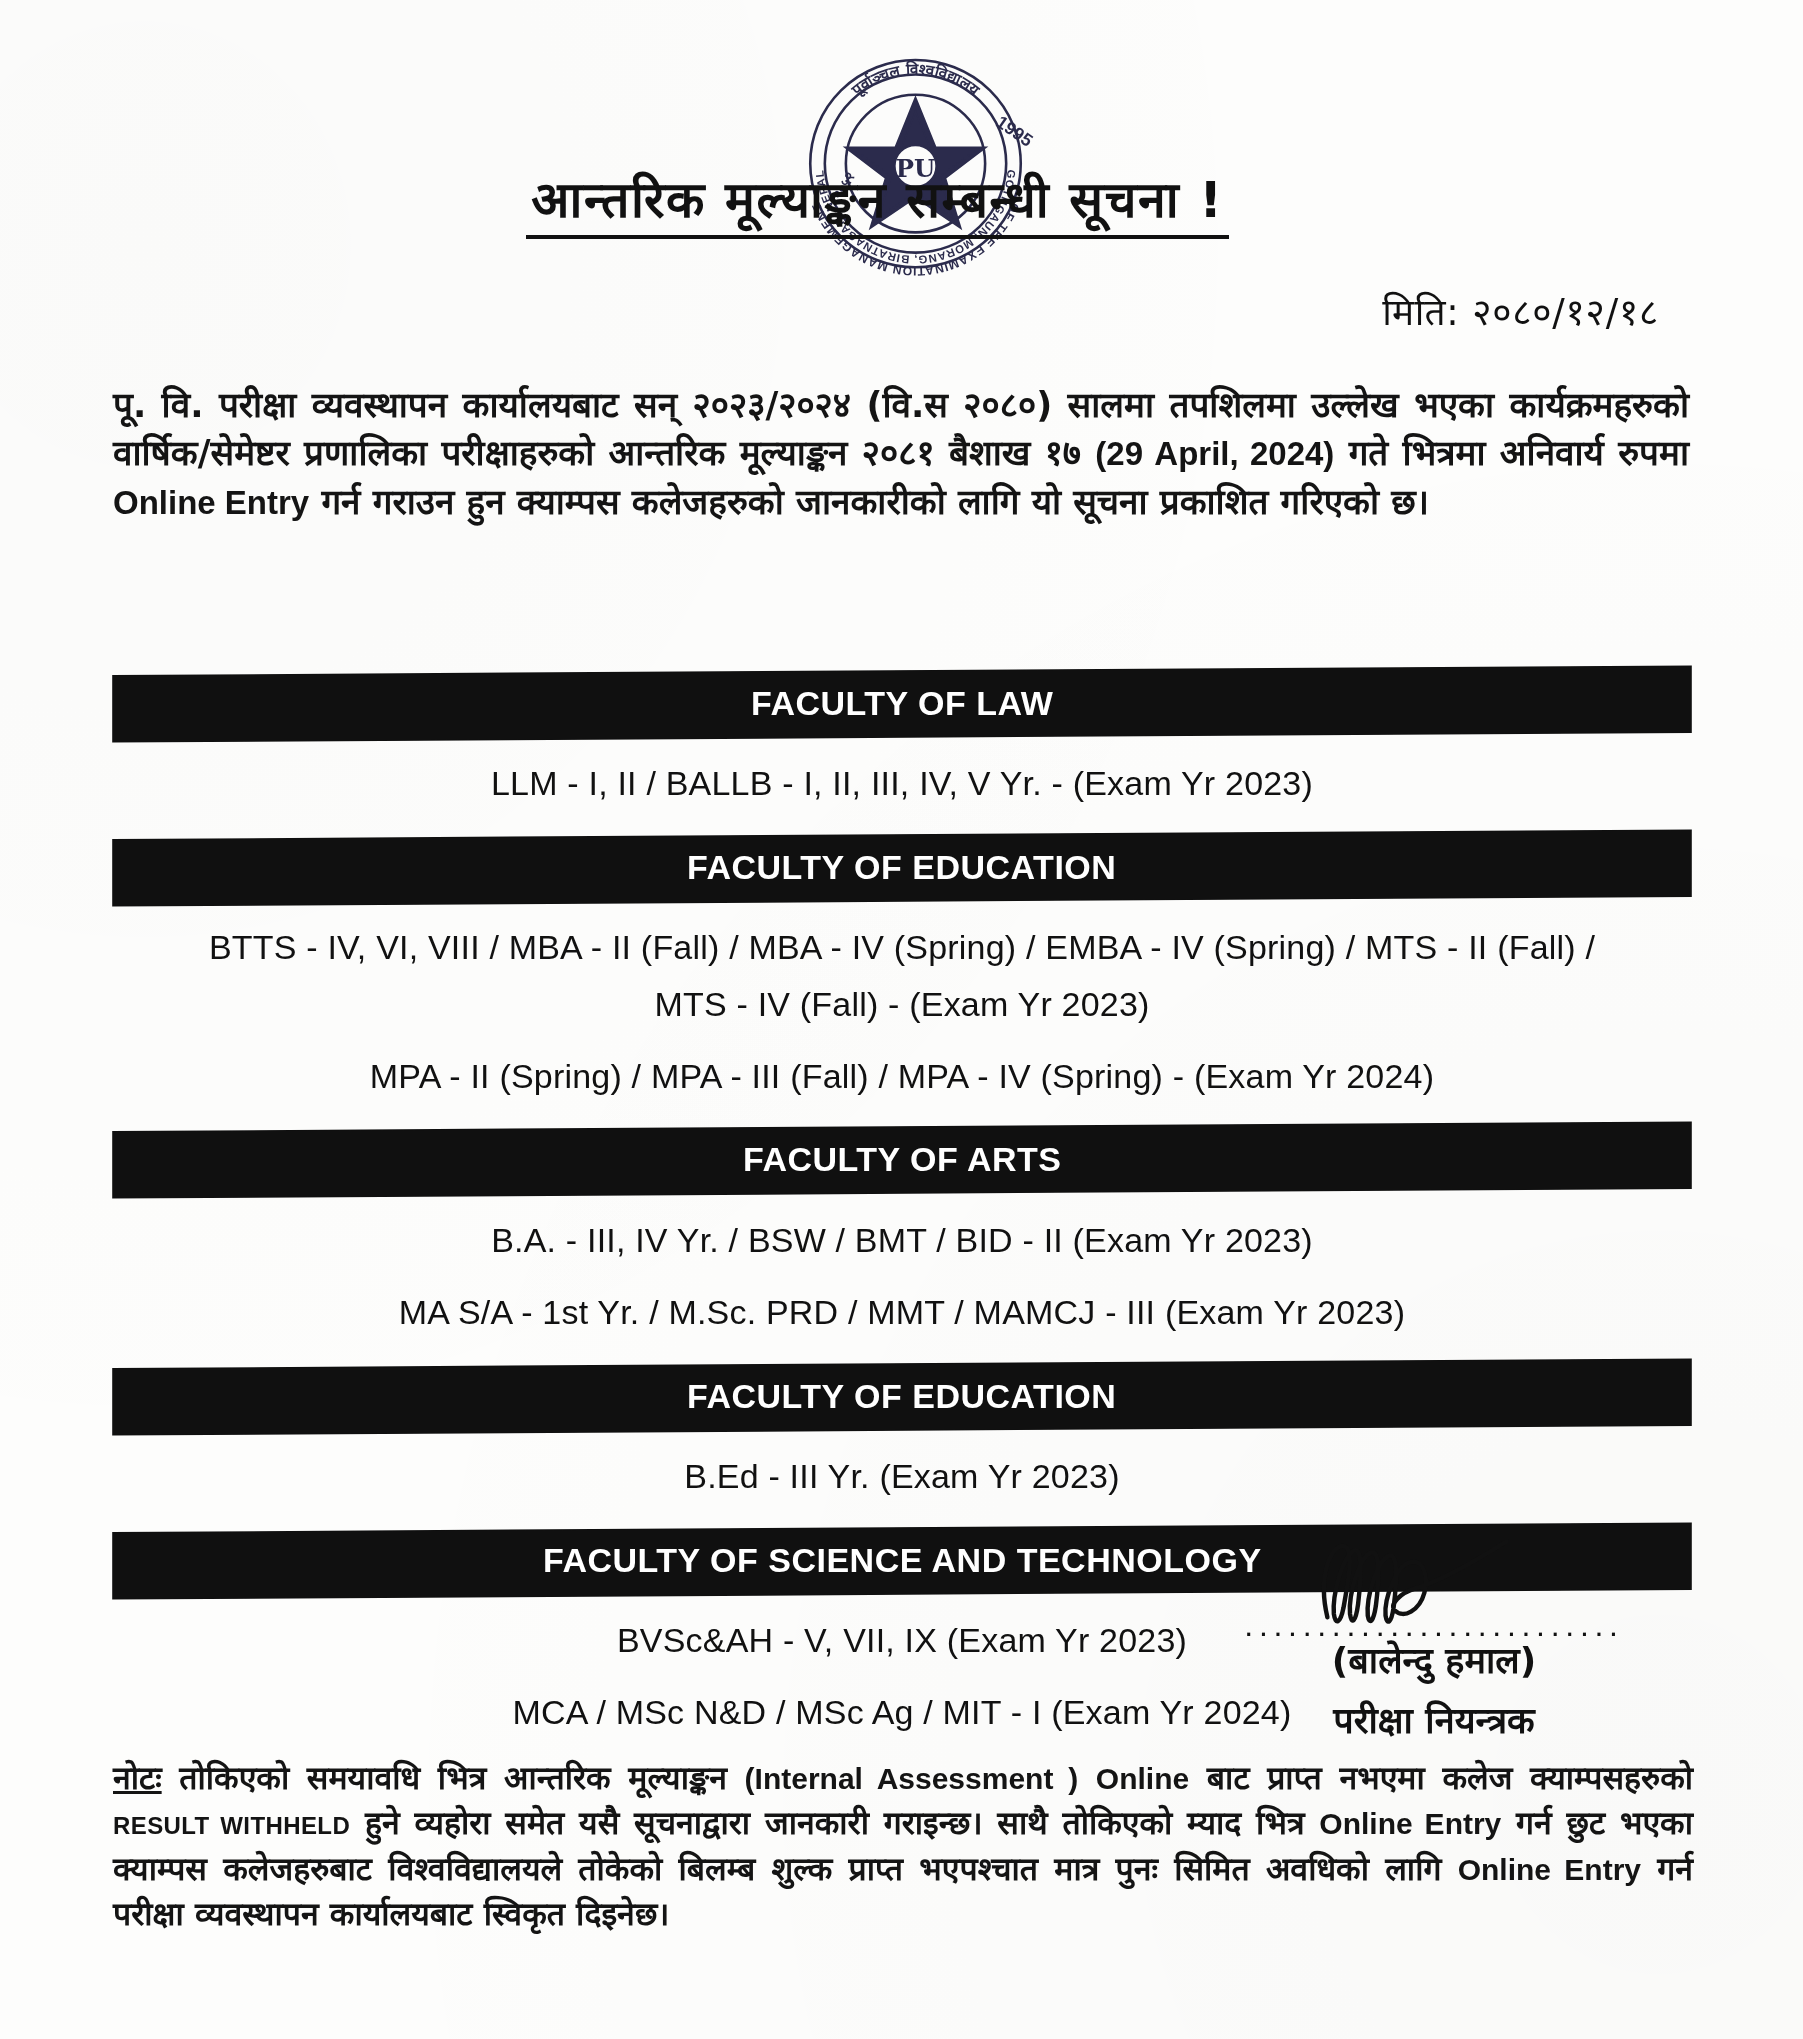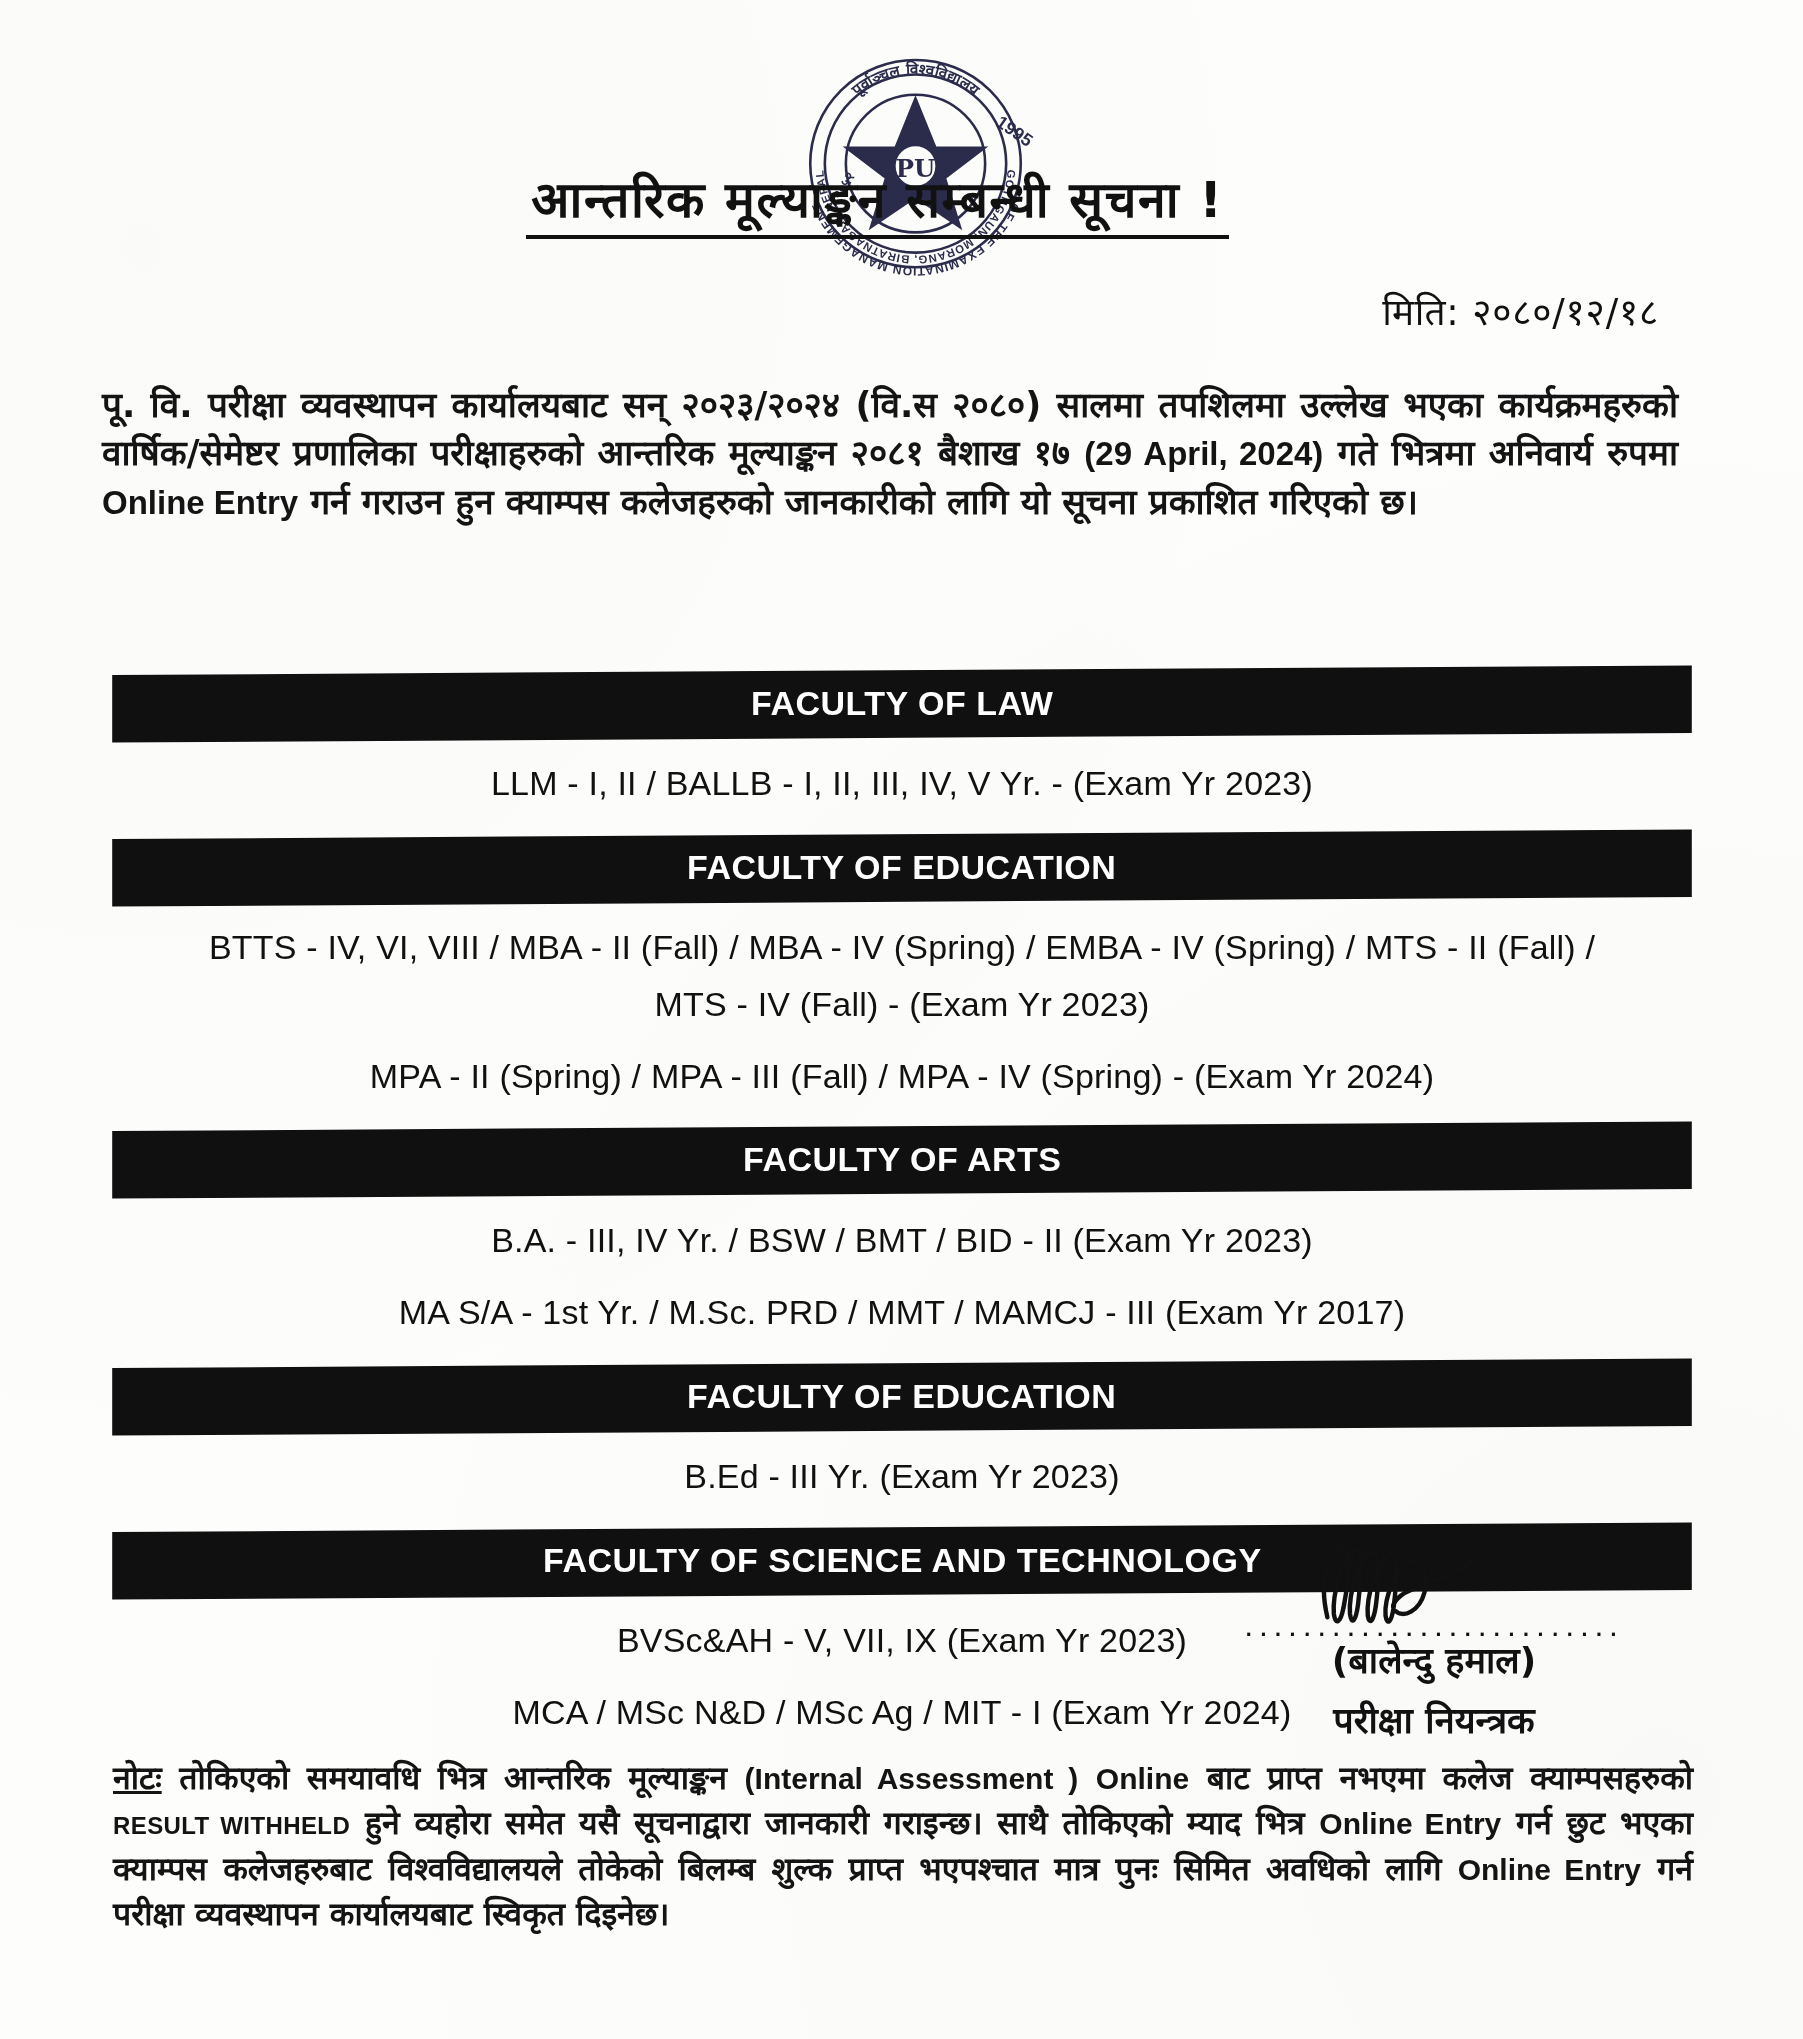--- a/index.html
+++ b/index.html
@@ -62,21 +62,21 @@
     font-size: 37px;
     font-weight: 400;
     color: #111;
     letter-spacing: 0.8px;
     margin-left: 24px;
   }
 
   
   .intro {
     position: absolute;
-    left: 102px;
+    left: 113px;
     top: 381px;
     width: 1576px;
     font-family: "DejaVu Sans", sans-serif;
     font-size: 35px;
     font-weight: 600;
     line-height: 1.38;
     text-align: justify;
     text-justify: inter-word;
     color: #141414;
   }
@@ -234,21 +234,21 @@
         <p class="fac-line">BTTS - IV, VI, VIII / MBA - II (Fall) / MBA - IV (Spring) / EMBA - IV (Spring) / MTS - II (Fall) /</p>
         <p class="fac-line">MTS - IV (Fall) - (Exam Yr 2023)</p>
         <p class="fac-line spaced">MPA - II (Spring) / MPA - III (Fall) / MPA - IV (Spring) - (Exam Yr 2024)</p>
       </div>
     </div>
 
     <div class="fac-block">
       <div class="fac-bar"><span>FACULTY OF ARTS</span></div>
       <div class="fac-lines">
         <p class="fac-line">B.A. - III, IV Yr. / BSW / BMT / BID - II (Exam Yr 2023)</p>
-        <p class="fac-line spaced">MA S/A - 1st Yr. / M.Sc. PRD / MMT / MAMCJ - III (Exam Yr 2017)</p>
+        <p class="fac-line spaced">MA S/A - 1st Yr. / M.Sc. PRD / MMT / MAMCJ - III (Exam Yr 2023)</p>
       </div>
     </div>
 
     <div class="fac-block">
       <div class="fac-bar"><span>FACULTY OF EDUCATION</span></div>
       <div class="fac-lines">
         <p class="fac-line">B.Ed - III Yr. (Exam  Yr 2023)</p>
       </div>
     </div>
 

